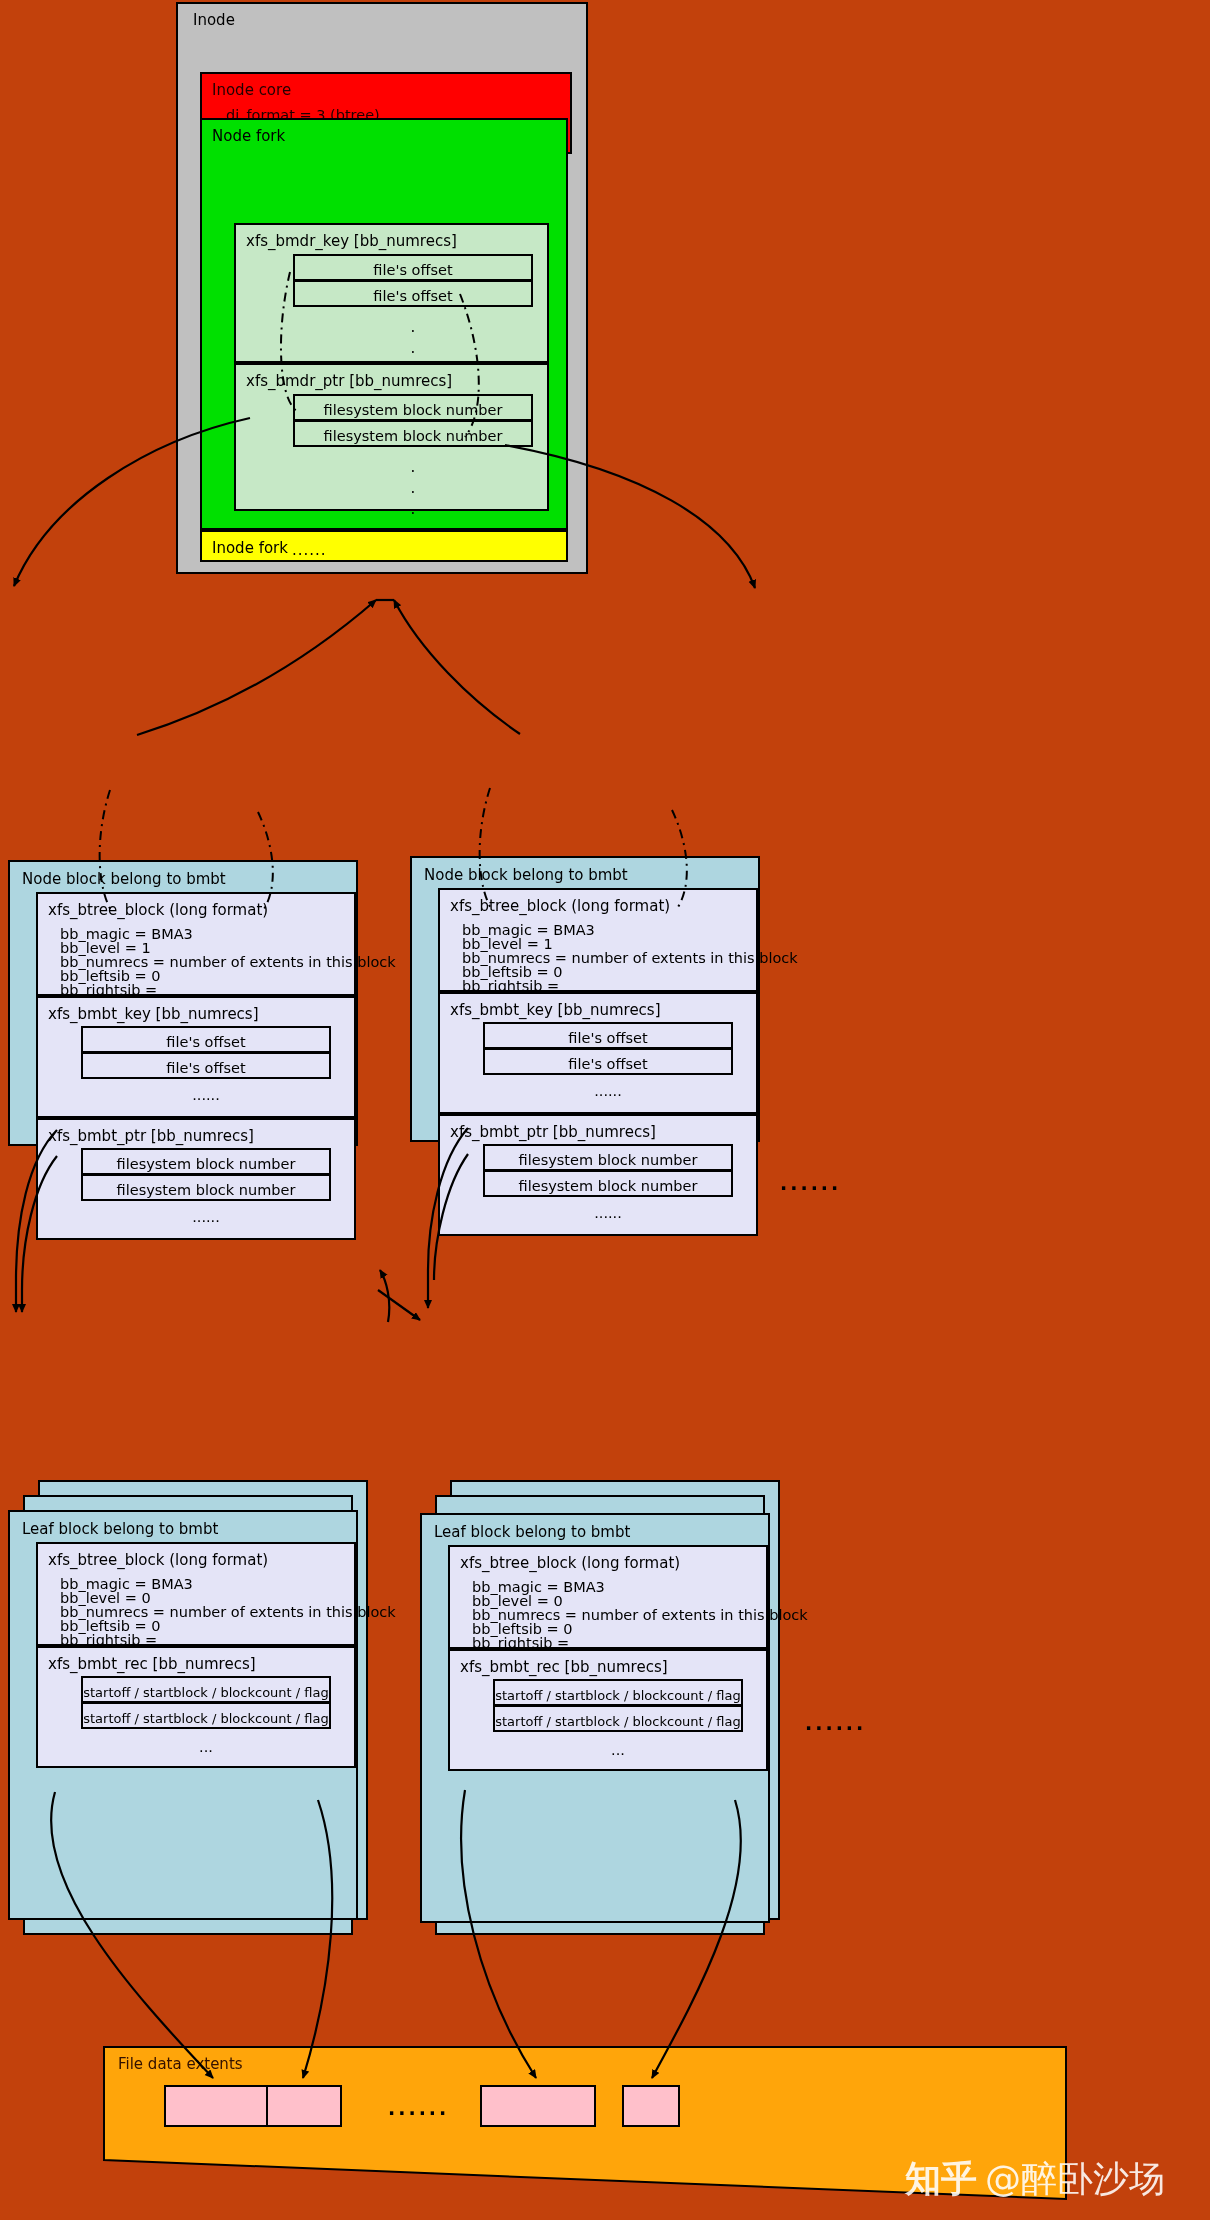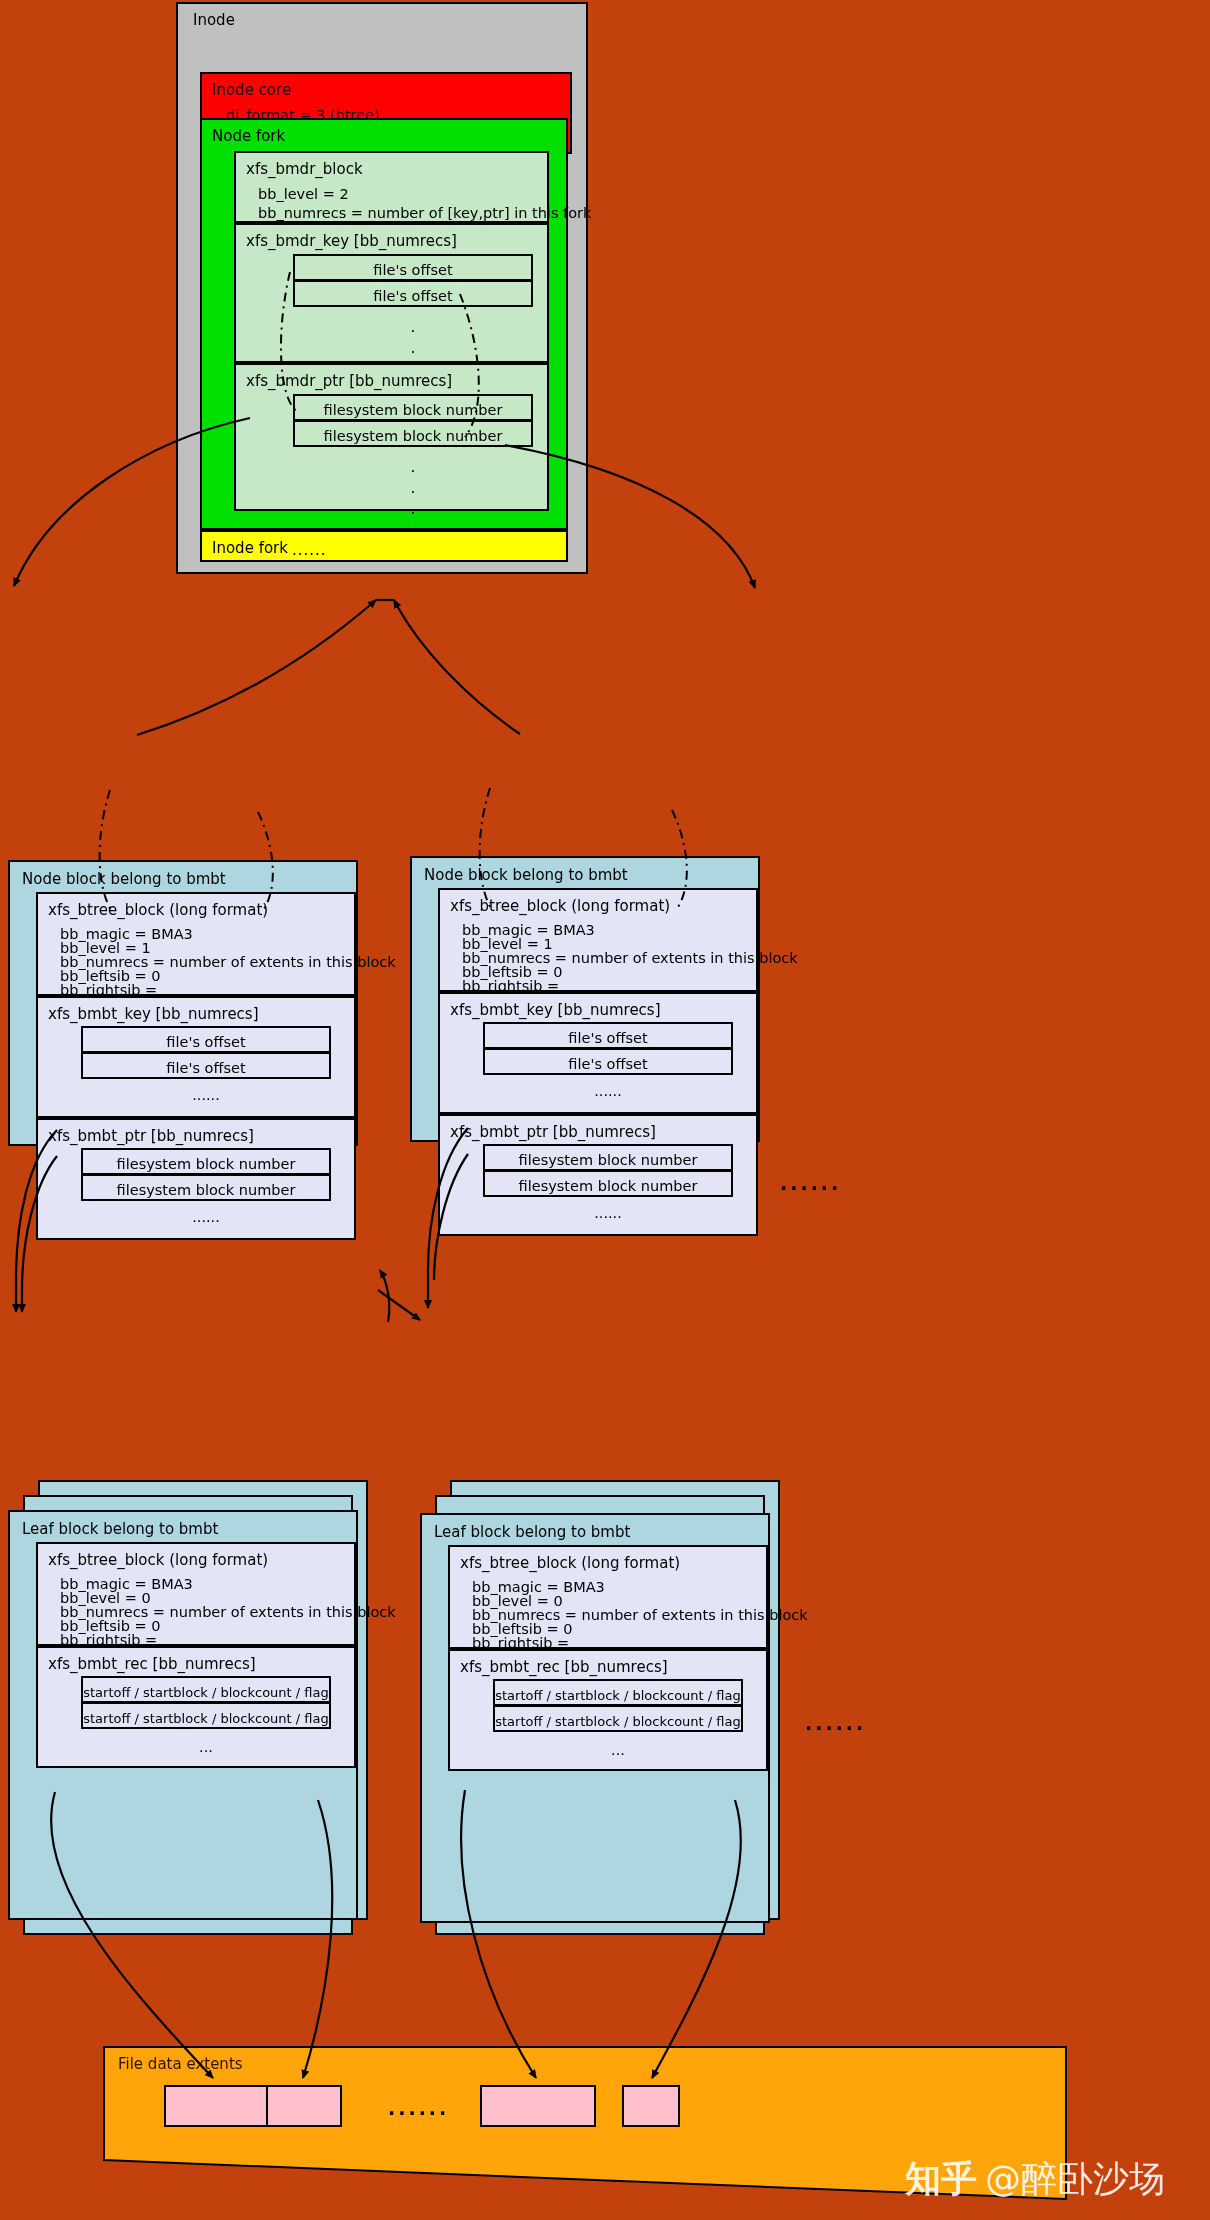--- a/index.html
+++ b/index.html
@@ -102,25 +102,20 @@
     <div class="abs bx inode-core" style="left:22px;top:32px;width:372px;height:82px;margin-top:36px;">
       <div class="lbl" style="left:10px;top:9px;color:#200;">Inode core</div>
       <div class="txt" style="left:24px;top:32px;color:#200;">di_format = 3 (btree)</div>
       <div class="txt" style="left:22px;top:65px;color:#200;">di_nextents &gt; 0</div>
       <div class="txt" style="left:22px;top:66px;color:#400;font-size:13px;">...</div>
     </div>
 
     <div class="abs bx data-fork" style="left:22px;top:114px;width:368px;height:412px;">
       <div class="lbl" style="left:10px;top:9px;">Node fork</div>
 
-      <div class="abs bx subpanel" style="left:32px;top:31px;width:315px;height:72px;">
-        <div class="lbl" style="left:10px;top:9px;">xfs_bmdr_block</div>
-        <div class="txt" style="left:22px;top:32px;">bb_level = 2</div>
-        <div class="txt" style="left:22px;top:51px;">bb_numrecs = number of [key,ptr] in this fork</div>
-      </div>
 
       <div class="abs bx subpanel" style="left:32px;top:103px;width:315px;height:140px;">
         <div class="lbl" style="left:10px;top:9px;">xfs_bmdr_key [bb_numrecs]</div>
         <div class="abs cellrow" style="left:57px;top:29px;width:240px;height:27px;">
           <div class="ctr" style="left:0;right:0;top:7px;">file's offset</div>
         </div>
         <div class="abs cellrow" style="left:57px;top:55px;width:240px;height:27px;">
           <div class="ctr" style="left:0;right:0;top:7px;">file's offset</div>
         </div>
         <div class="dots-v" style="left:57px;width:240px;top:92px;">

